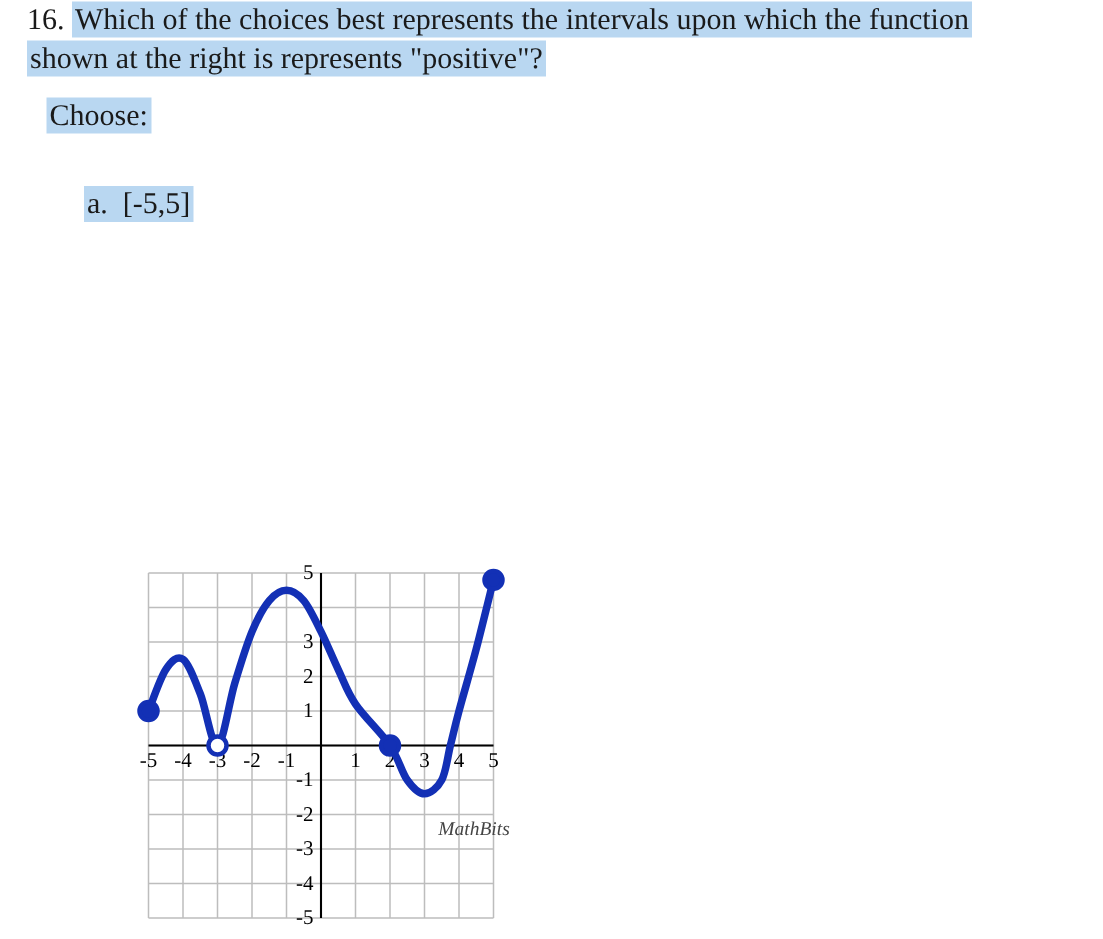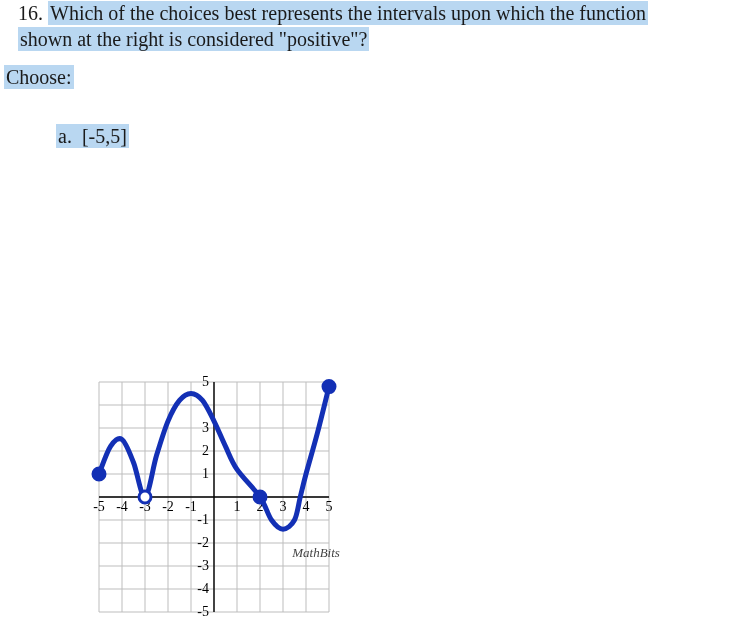--- a/index.html
+++ b/index.html
@@ -21,21 +21,21 @@
   }
   .hl {
     background: #b9d7f1;
     display: inline;
     padding: 1px 2px;
   }
   .qnum { display:inline; }
   .line { margin: 0; padding: 0; line-height: 1.3; }
   .question-wrap { padding-left: 18px; padding-top: 0px; }
   .question-wrap p:first-child { margin-top: 0; }
-  .choose { padding-left: 4px; margin-top: 14px; }
+  .choose { padding-left: 31px; margin-top: 14px; }
   .choices { padding-left: 56px; margin-top: 36px; }
   .choice { margin-bottom: 26px; }
   .choice.tight { margin-bottom: 12px; }
   .underline { text-decoration: underline; }
   .chart-area {
     position: absolute;
     left: 54px;
     top: 372px;
   }
   svg { display: block; }
@@ -46,21 +46,21 @@
 <body>
 
 <div class="page">
 
   <div class="question-wrap">
     <p class="line">
       <span class="qnum">16.</span>
       <span class="hl">Which of the choices best represents the intervals upon which the function</span>
     </p>
     <p class="line">
-      <span class="hl">shown at the right is considered "positive"?</span>
+      <span class="hl">shown at the right is represents "positive"?</span>
     </p>
   </div>
 
   <div class="choose">
     <span class="hl">Choose:</span>
   </div>
 
   <div class="choices">
     <div class="choice">
       <span class="hl">

